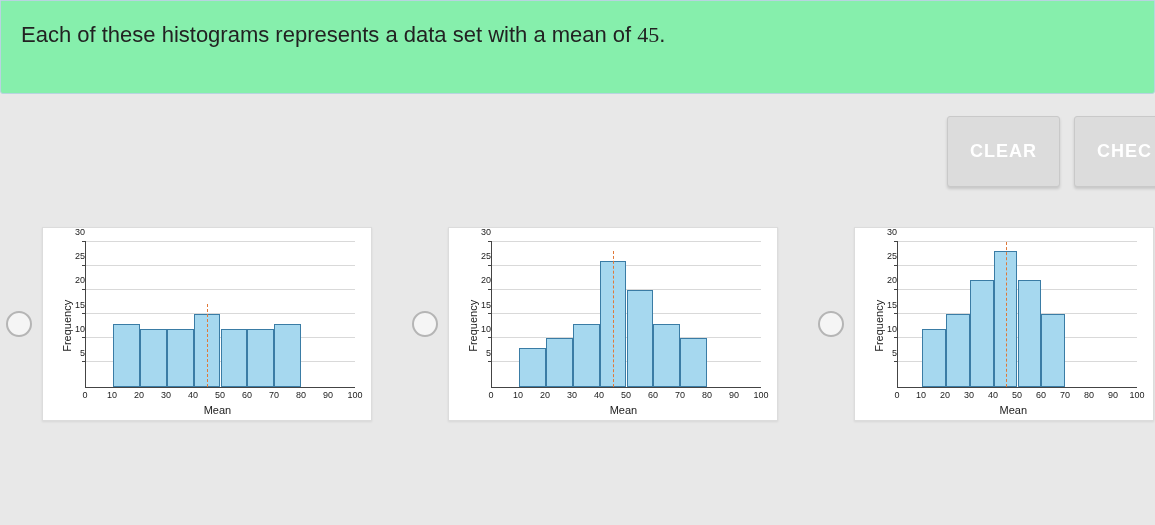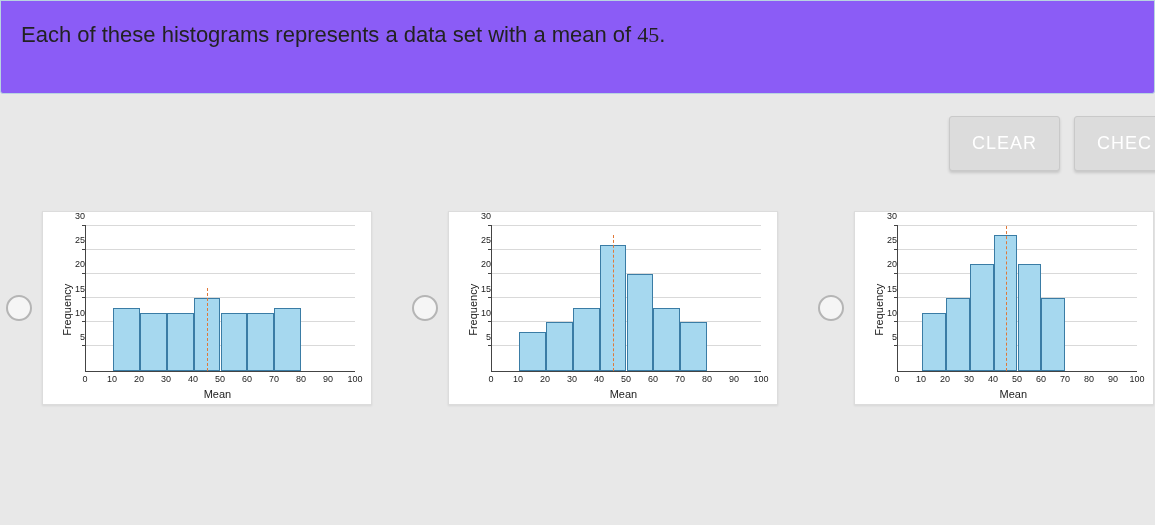--- a/index.html
+++ b/index.html
@@ -4,45 +4,45 @@
 <style>
   * { box-sizing: border-box; margin: 0; padding: 0; }
   body {
     font-family: Arial, sans-serif;
     background: #e8e8e8;
     width: 1155px;
     height: 525px;
     overflow: hidden;
   }
   .question-box {
-    background: #8b5cf6;
+    background: #86efac;
     border: 1px solid #b8d4e0;
     border-radius: 0 0 3px 3px;
     padding: 14px 20px 20px 20px;
     font-size: 22px;
     color: #222;
     line-height: 1.8;
   }
   .question-box .num { font-family: Georgia, serif; }
   .controls {
     display: flex;
     justify-content: flex-end;
     gap: 14px;
     padding: 22px 0 22px 0;
     margin-right: -6px;
   }
   .btn {
     background: #dcdcdc;
     color: #fff;
-    font-weight: normal;
+    font-weight: bold;
     font-size: 18px;
     letter-spacing: 1px;
     border: 1px solid #c9c9c9;
     border-radius: 3px;
-    padding: 16px 22px;
+    padding: 24px 22px;
     cursor: pointer;
     box-shadow: 0 2px 3px rgba(0,0,0,0.15);
   }
   .btn.check { padding-right: 8px; }
   .answers {
     display: flex;
     gap: 40px;
     padding: 18px 6px 0 6px;
     align-items: center;
   }

